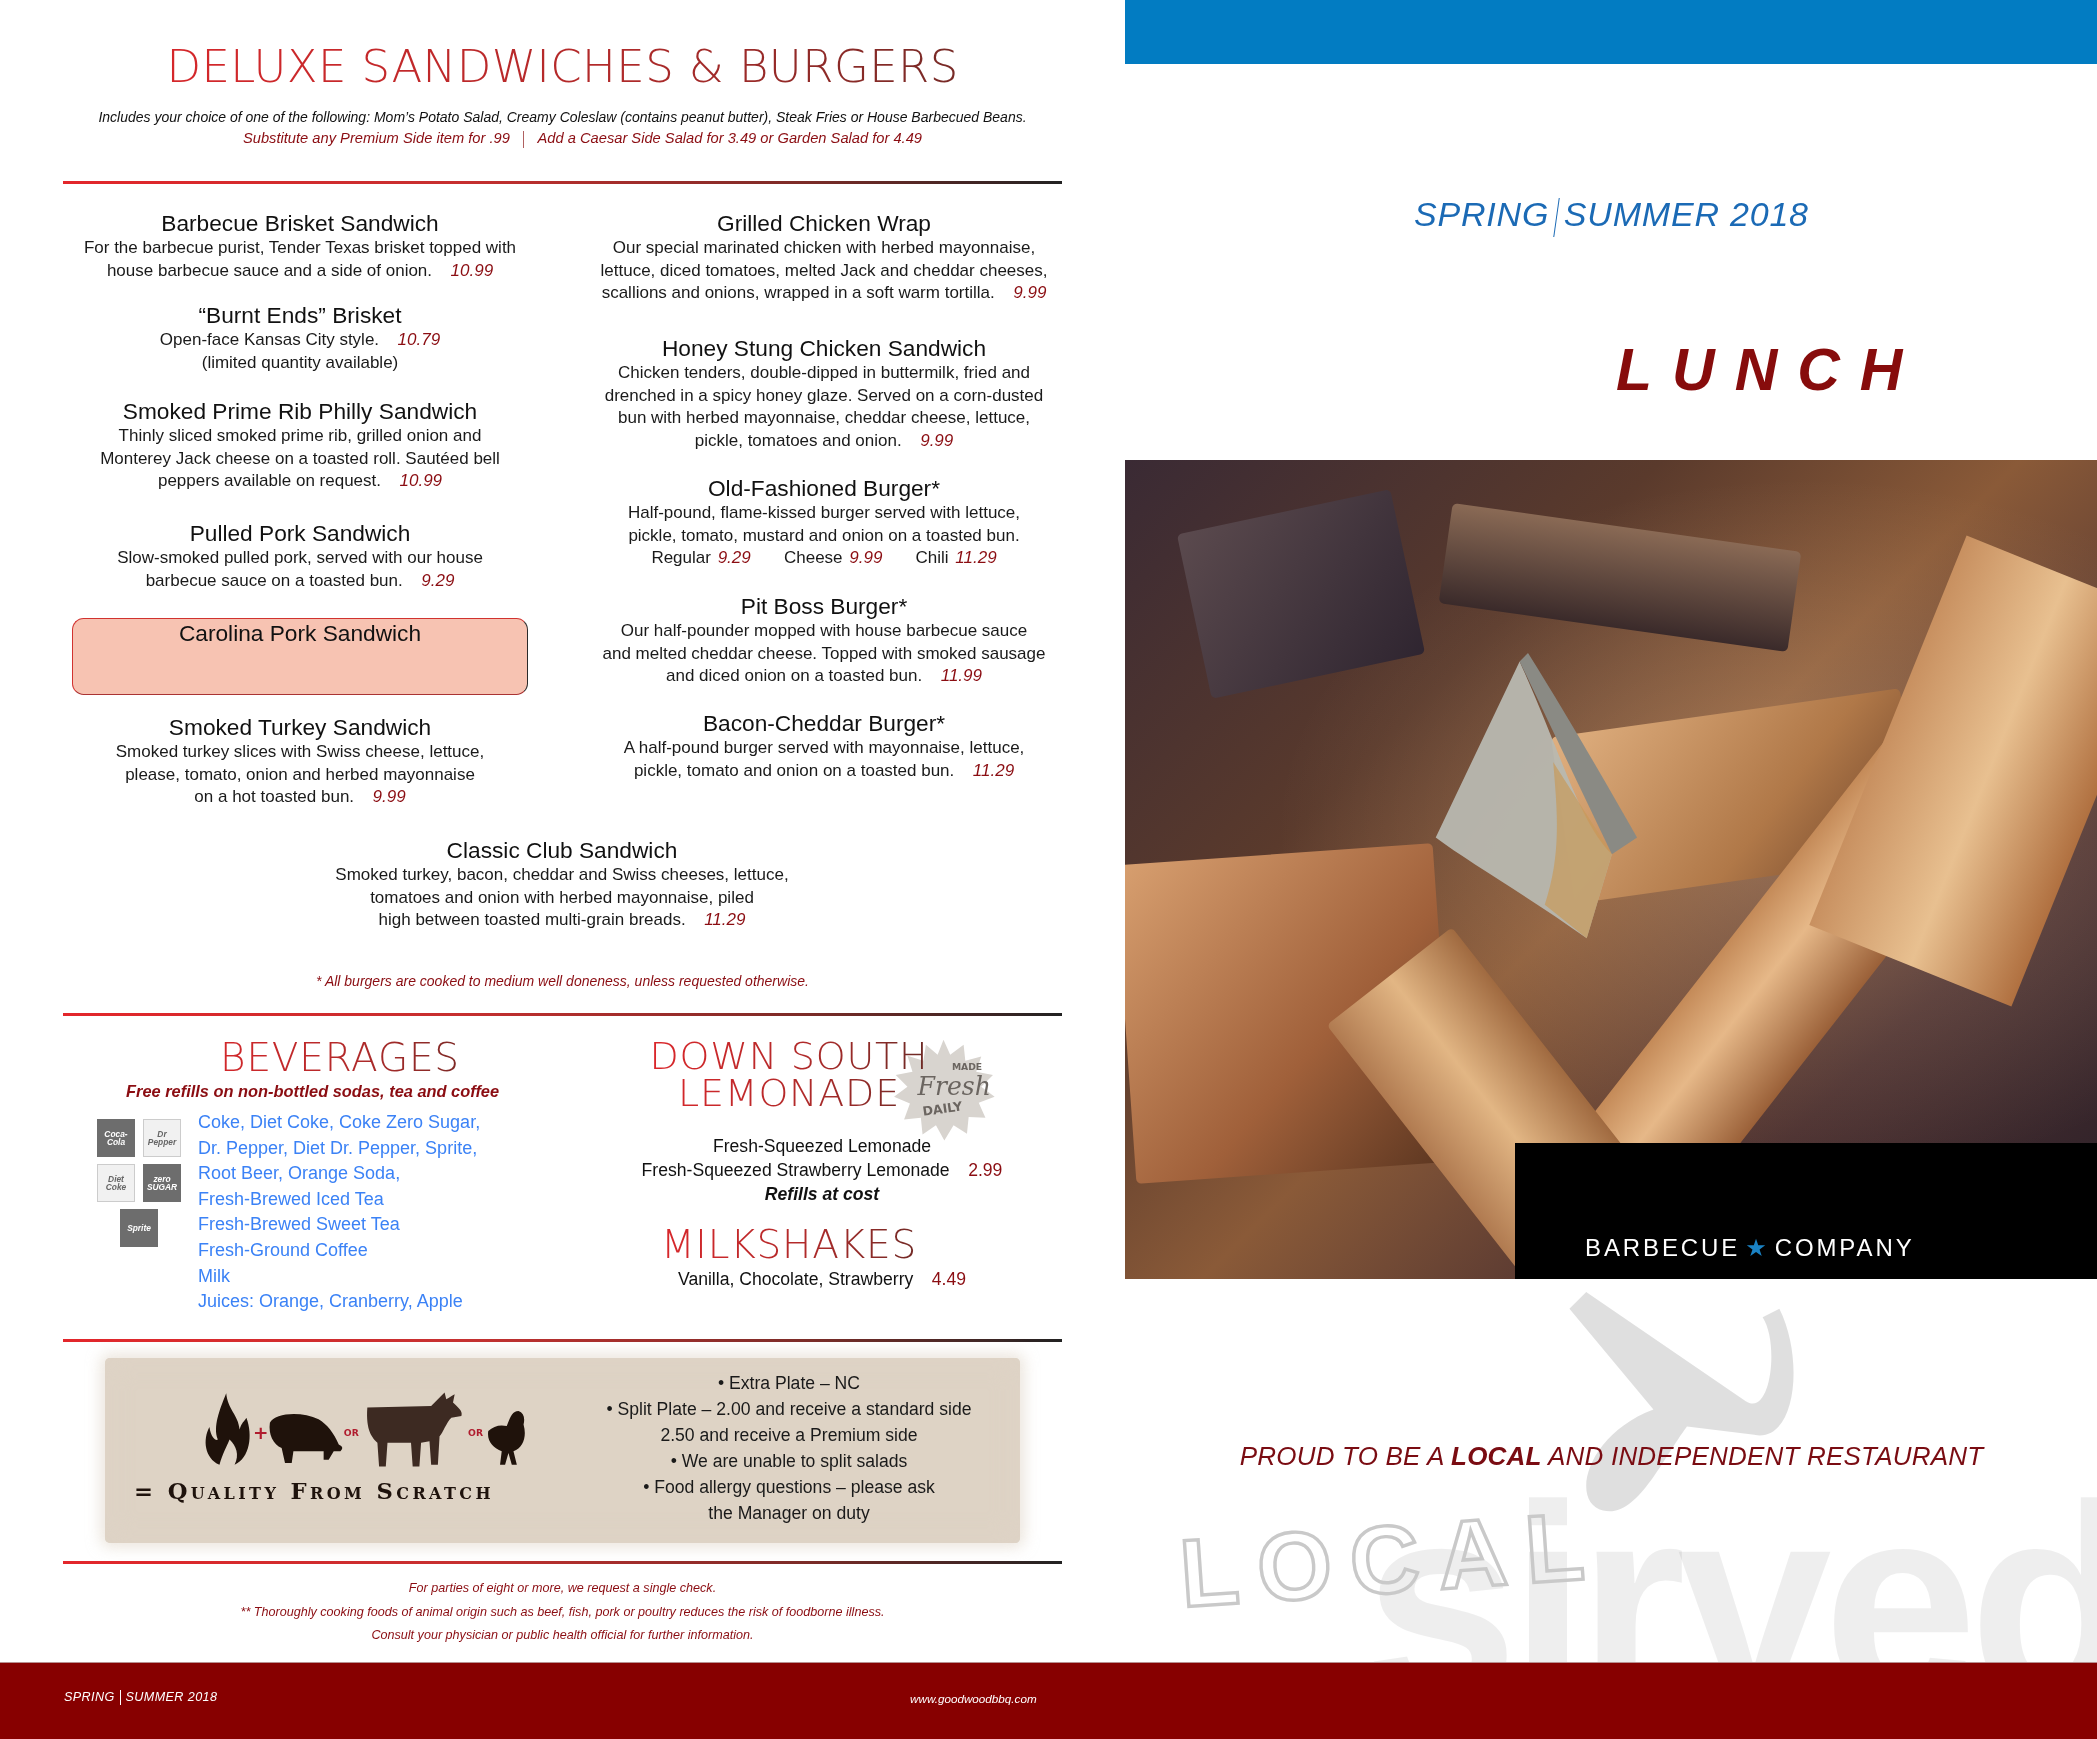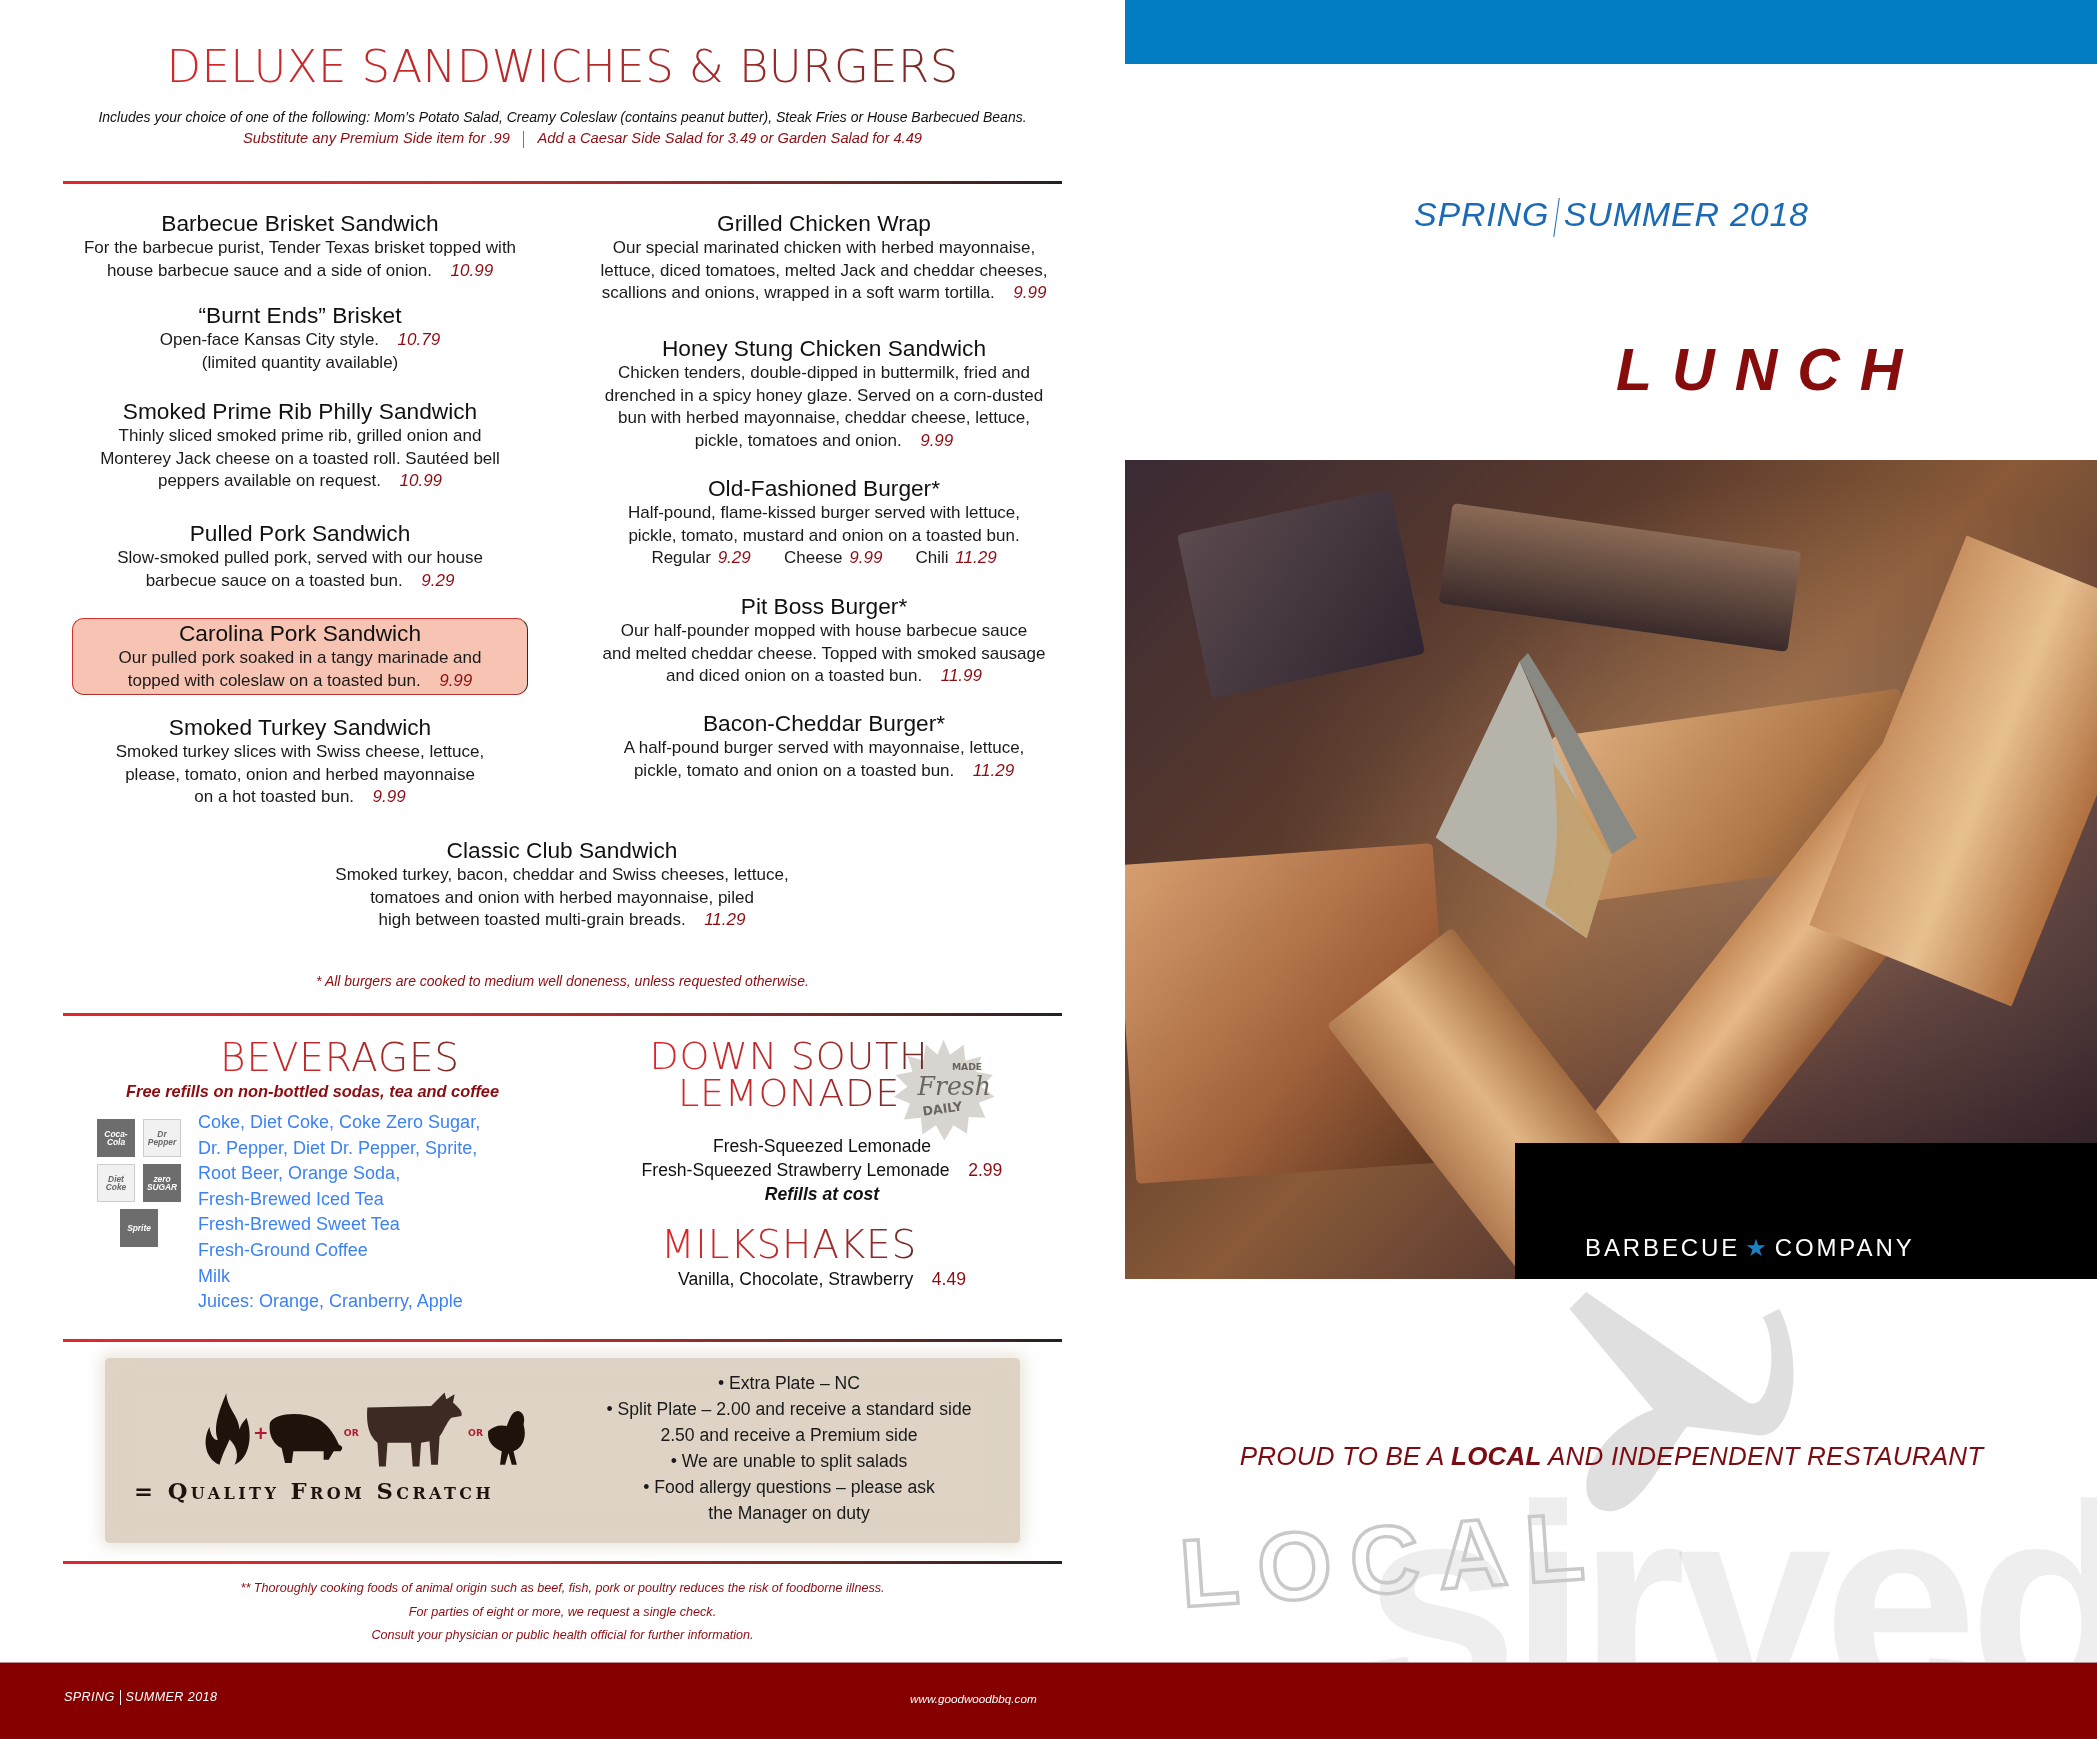--- a/index.html
+++ b/index.html
@@ -136,24 +136,20 @@
     <div class="name">Pulled Pork Sandwich</div>
     <div class="desc">
       <div>Slow-smoked pulled pork, served with our house</div>
       <div><span>barbecue sauce on a toasted bun.</span><span class="price">9.29</span></div>
     </div>
   </div>
 
   <div class="carolina-box"></div>
   <div class="item col-left" style="top:620px">
     <div class="name">Carolina Pork Sandwich</div>
-    <div class="desc">
-      <div>Our pulled pork soaked in a tangy marinade and</div>
-      <div><span>topped with coleslaw on a toasted bun.</span><span class="price">9.99</span></div>
-    </div>
   </div>
 
   <div class="item col-left" style="top:714px">
     <div class="name">Smoked Turkey Sandwich</div>
     <div class="desc">
       <div>Smoked turkey slices with Swiss cheese, lettuce,</div>
       <div>please, tomato, onion and herbed mayonnaise</div>
       <div><span>on a hot toasted bun.</span><span class="price">9.99</span></div>
     </div>
   </div>
@@ -287,22 +283,22 @@
     <div>• Split Plate – 2.00 and receive a standard side</div>
     <div>2.50 and receive a Premium side</div>
     <div>• We are unable to split salads</div>
     <div>• Food allergy questions – please ask</div>
     <div>the Manager on duty</div>
   </div>
 
   <div class="divider" style="top:1561px"></div>
 
   <div class="legal">
+    <div>For parties of eight or more, we request a single check.</div>
     <div>** Thoroughly cooking foods of animal origin such as beef, fish, pork or poultry reduces the risk of foodborne illness.</div>
-    <div>For parties of eight or more, we request a single check.</div>
     <div>Consult your physician or public health official for further information.</div>
   </div>
 </div>
 
 <div class="right">
   <div class="blue-bar"></div>
 
   <div class="season">
     <span>SPRING</span><span class="vbar"></span><span>SUMMER 2018</span>
   </div>

